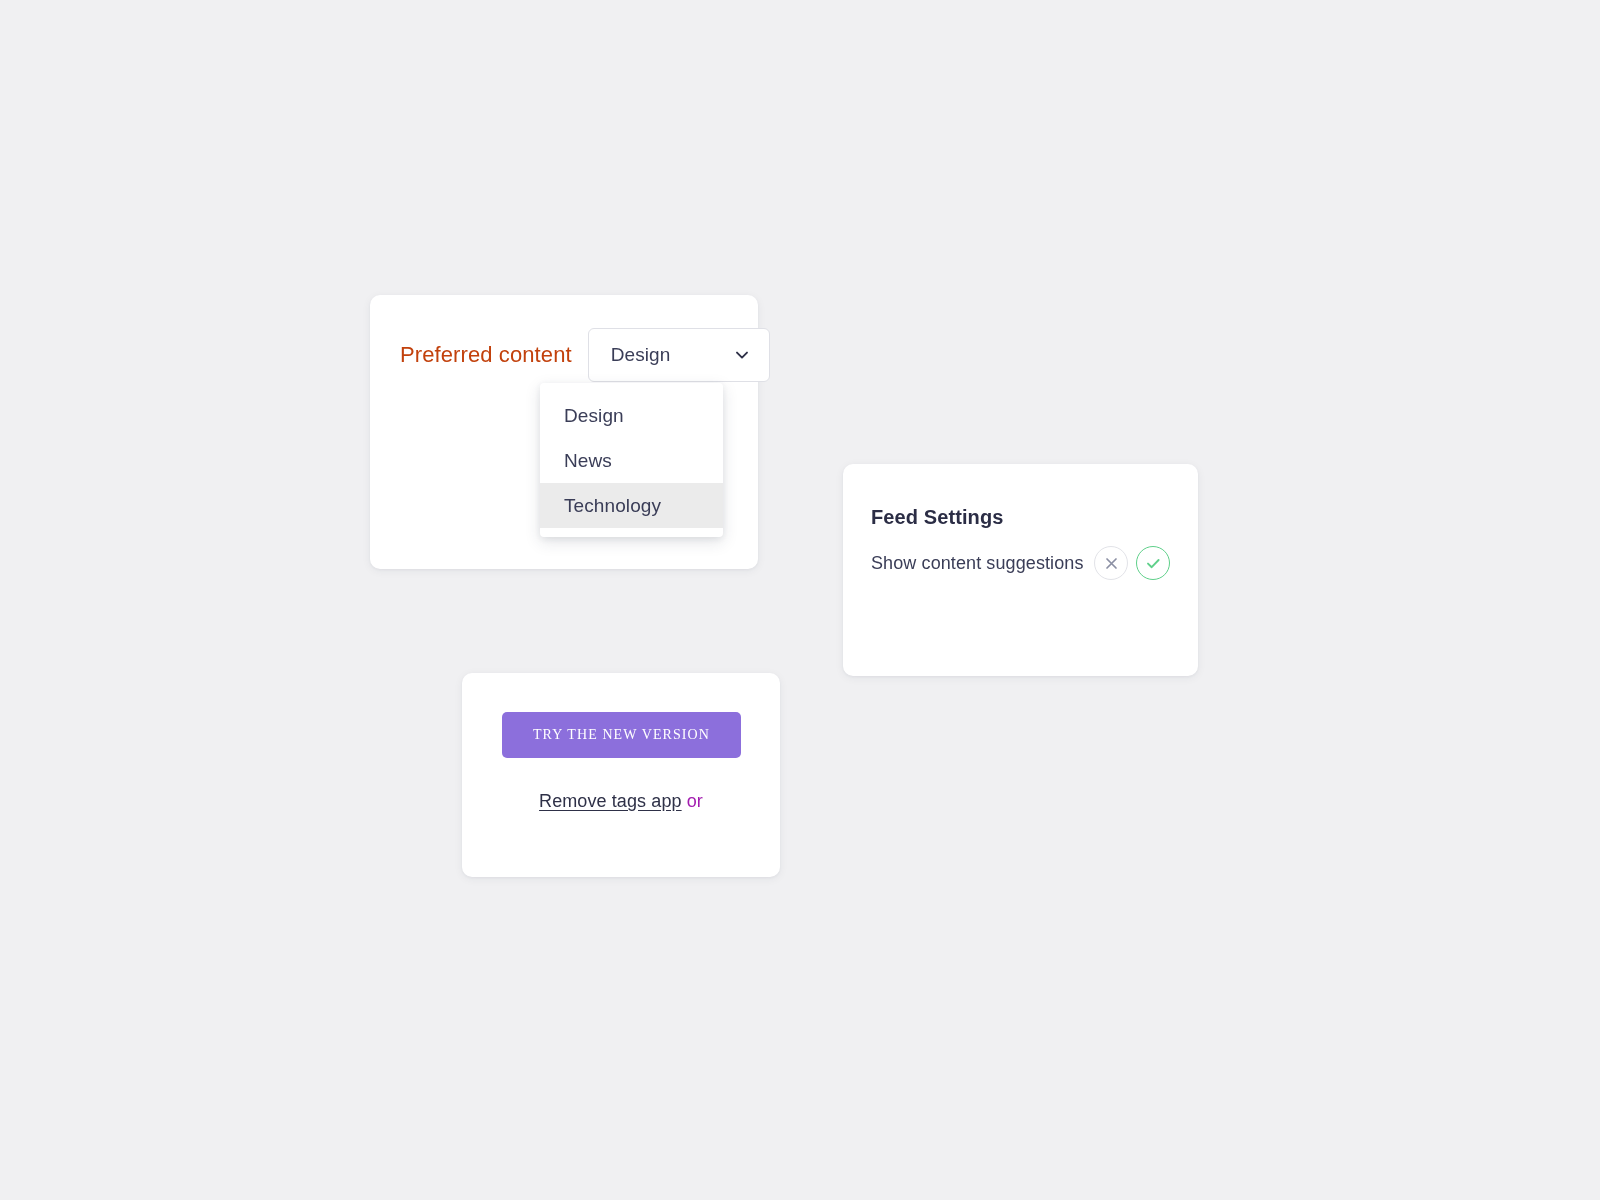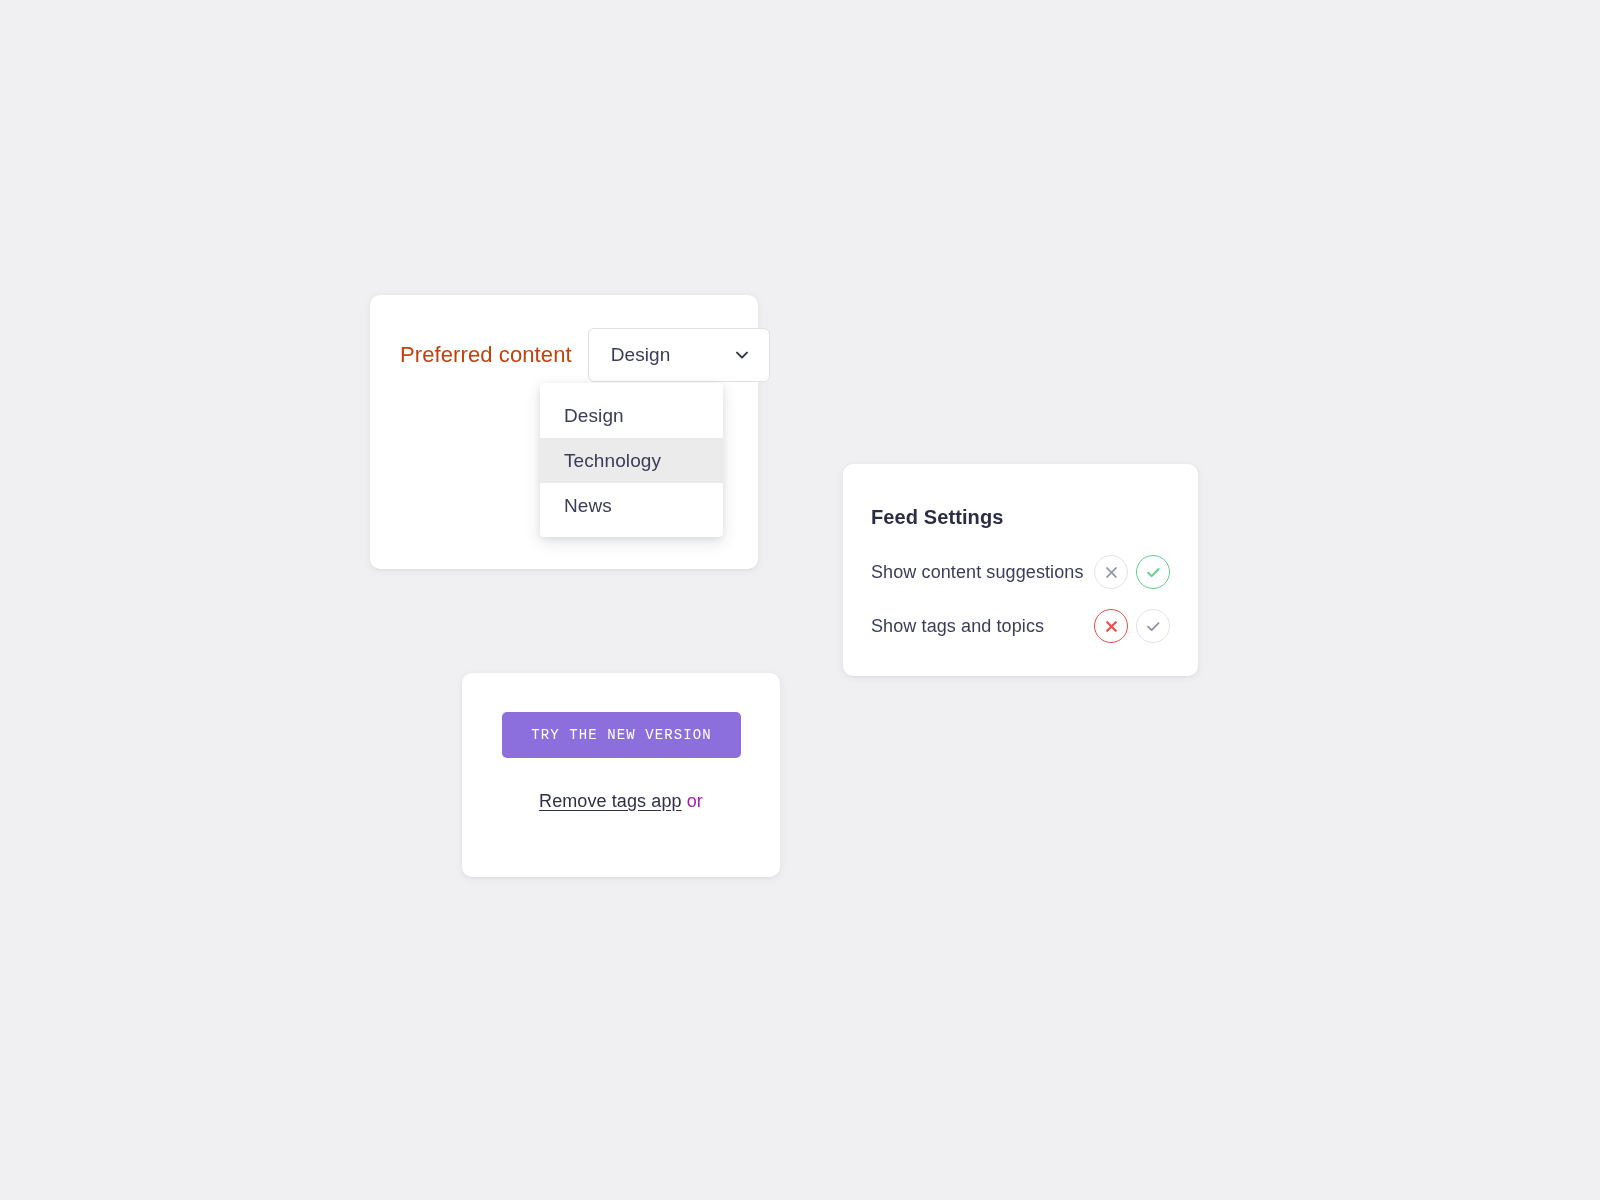--- a/index.html
+++ b/index.html
@@ -121,21 +121,21 @@
   }
   .feed-row {
     position: absolute;
     left: 28px;
     right: 28px;
     height: 40px;
     display: flex;
     align-items: center;
     justify-content: space-between;
   }
-  #feed-row-0 { top: 88px; }
+  #feed-row-0 { top: 79px; }
   #feed-row-1 { top: 142px; }
   .feed-row-label {
     font-size: 18px;
     color: #3a3d57;
     letter-spacing: 0.1px;
     white-space: nowrap;
   }
   .feed-toggle-group {
     display: flex;
     align-items: center;
@@ -168,21 +168,21 @@
   .cta-button {
     position: absolute;
     left: 40px;
     top: 39px;
     width: 239px;
     height: 46px;
     border: none;
     border-radius: 5px;
     background: #8c6fdc;
     color: #ffffff;
-    font-family: Liberation Mono, monospace;
+    font-family: Liberation Serif, serif;
     font-size: 14px;
     letter-spacing: 1.1px;
     cursor: pointer;
     text-align: center;
     line-height: 46px;
     padding: 0;
   }
   .cta-links {
     position: absolute;
     left: 0;
@@ -216,22 +216,22 @@
         <svg class="chev" viewBox="0 0 18 18" fill="none" xmlns="http://www.w3.org/2000/svg" aria-hidden="true">
           <path d="M4 6.6 L9 11.6 L14 6.6" stroke="#2e3047" stroke-width="1.9" stroke-linecap="round" stroke-linejoin="round"></path>
         </svg>
       </span>
     </div>
   </div>
 </div>
 
 <div id="dropdown-menu">
   <div class="menu-item">Design</div>
+  <div class="menu-item">News</div>
   <div class="menu-item highlight">Technology</div>
-  <div class="menu-item">News</div>
 </div>
 
 <div class="card" id="feed-card">
   <div class="feed-title">Feed Settings</div>
 
   <div class="feed-row" id="feed-row-0">
     <span class="feed-row-label">Show content suggestions</span>
     <div class="feed-toggle-group">
       <button class="toggle-btn">
         <span>
@@ -243,39 +243,20 @@
       <button class="toggle-btn active-yes">
         <span>
           <svg width="15" height="13" viewBox="0 0 15 13" fill="none" xmlns="http://www.w3.org/2000/svg" aria-hidden="true">
             <path d="M2 6.6 L5.7 10.2 L12.6 3" stroke="#5fd08a" stroke-width="1.9" stroke-linecap="round" stroke-linejoin="round"></path>
           </svg>
         </span>
       </button>
     </div>
   </div>
 
-  <div class="feed-row" id="feed-row-1">
-    <span class="feed-row-label">Show tags and topics</span>
-    <div class="feed-toggle-group">
-      <button class="toggle-btn active-no">
-        <span>
-          <svg width="13" height="13" viewBox="0 0 13 13" fill="none" xmlns="http://www.w3.org/2000/svg" aria-hidden="true">
-            <path d="M2.2 2.2 L10.8 10.8 M10.8 2.2 L2.2 10.8" stroke="#ed4b4b" stroke-width="2.1" stroke-linecap="round"></path>
-          </svg>
-        </span>
-      </button>
-      <button class="toggle-btn">
-        <span>
-          <svg width="15" height="13" viewBox="0 0 15 13" fill="none" xmlns="http://www.w3.org/2000/svg" aria-hidden="true">
-            <path d="M2 6.6 L5.7 10.2 L12.6 3" stroke="#8b8fa3" stroke-width="1.7" stroke-linecap="round" stroke-linejoin="round"></path>
-          </svg>
-        </span>
-      </button>
-    </div>
-  </div>
 </div>
 
 <div class="card" id="cta-card">
   <button class="cta-button">TRY THE NEW VERSION</button>
 
   <div class="cta-links">
     <span>
       <a>Remove tags app</a><span class="cta-or"> or</span>
     </span>
   </div>

